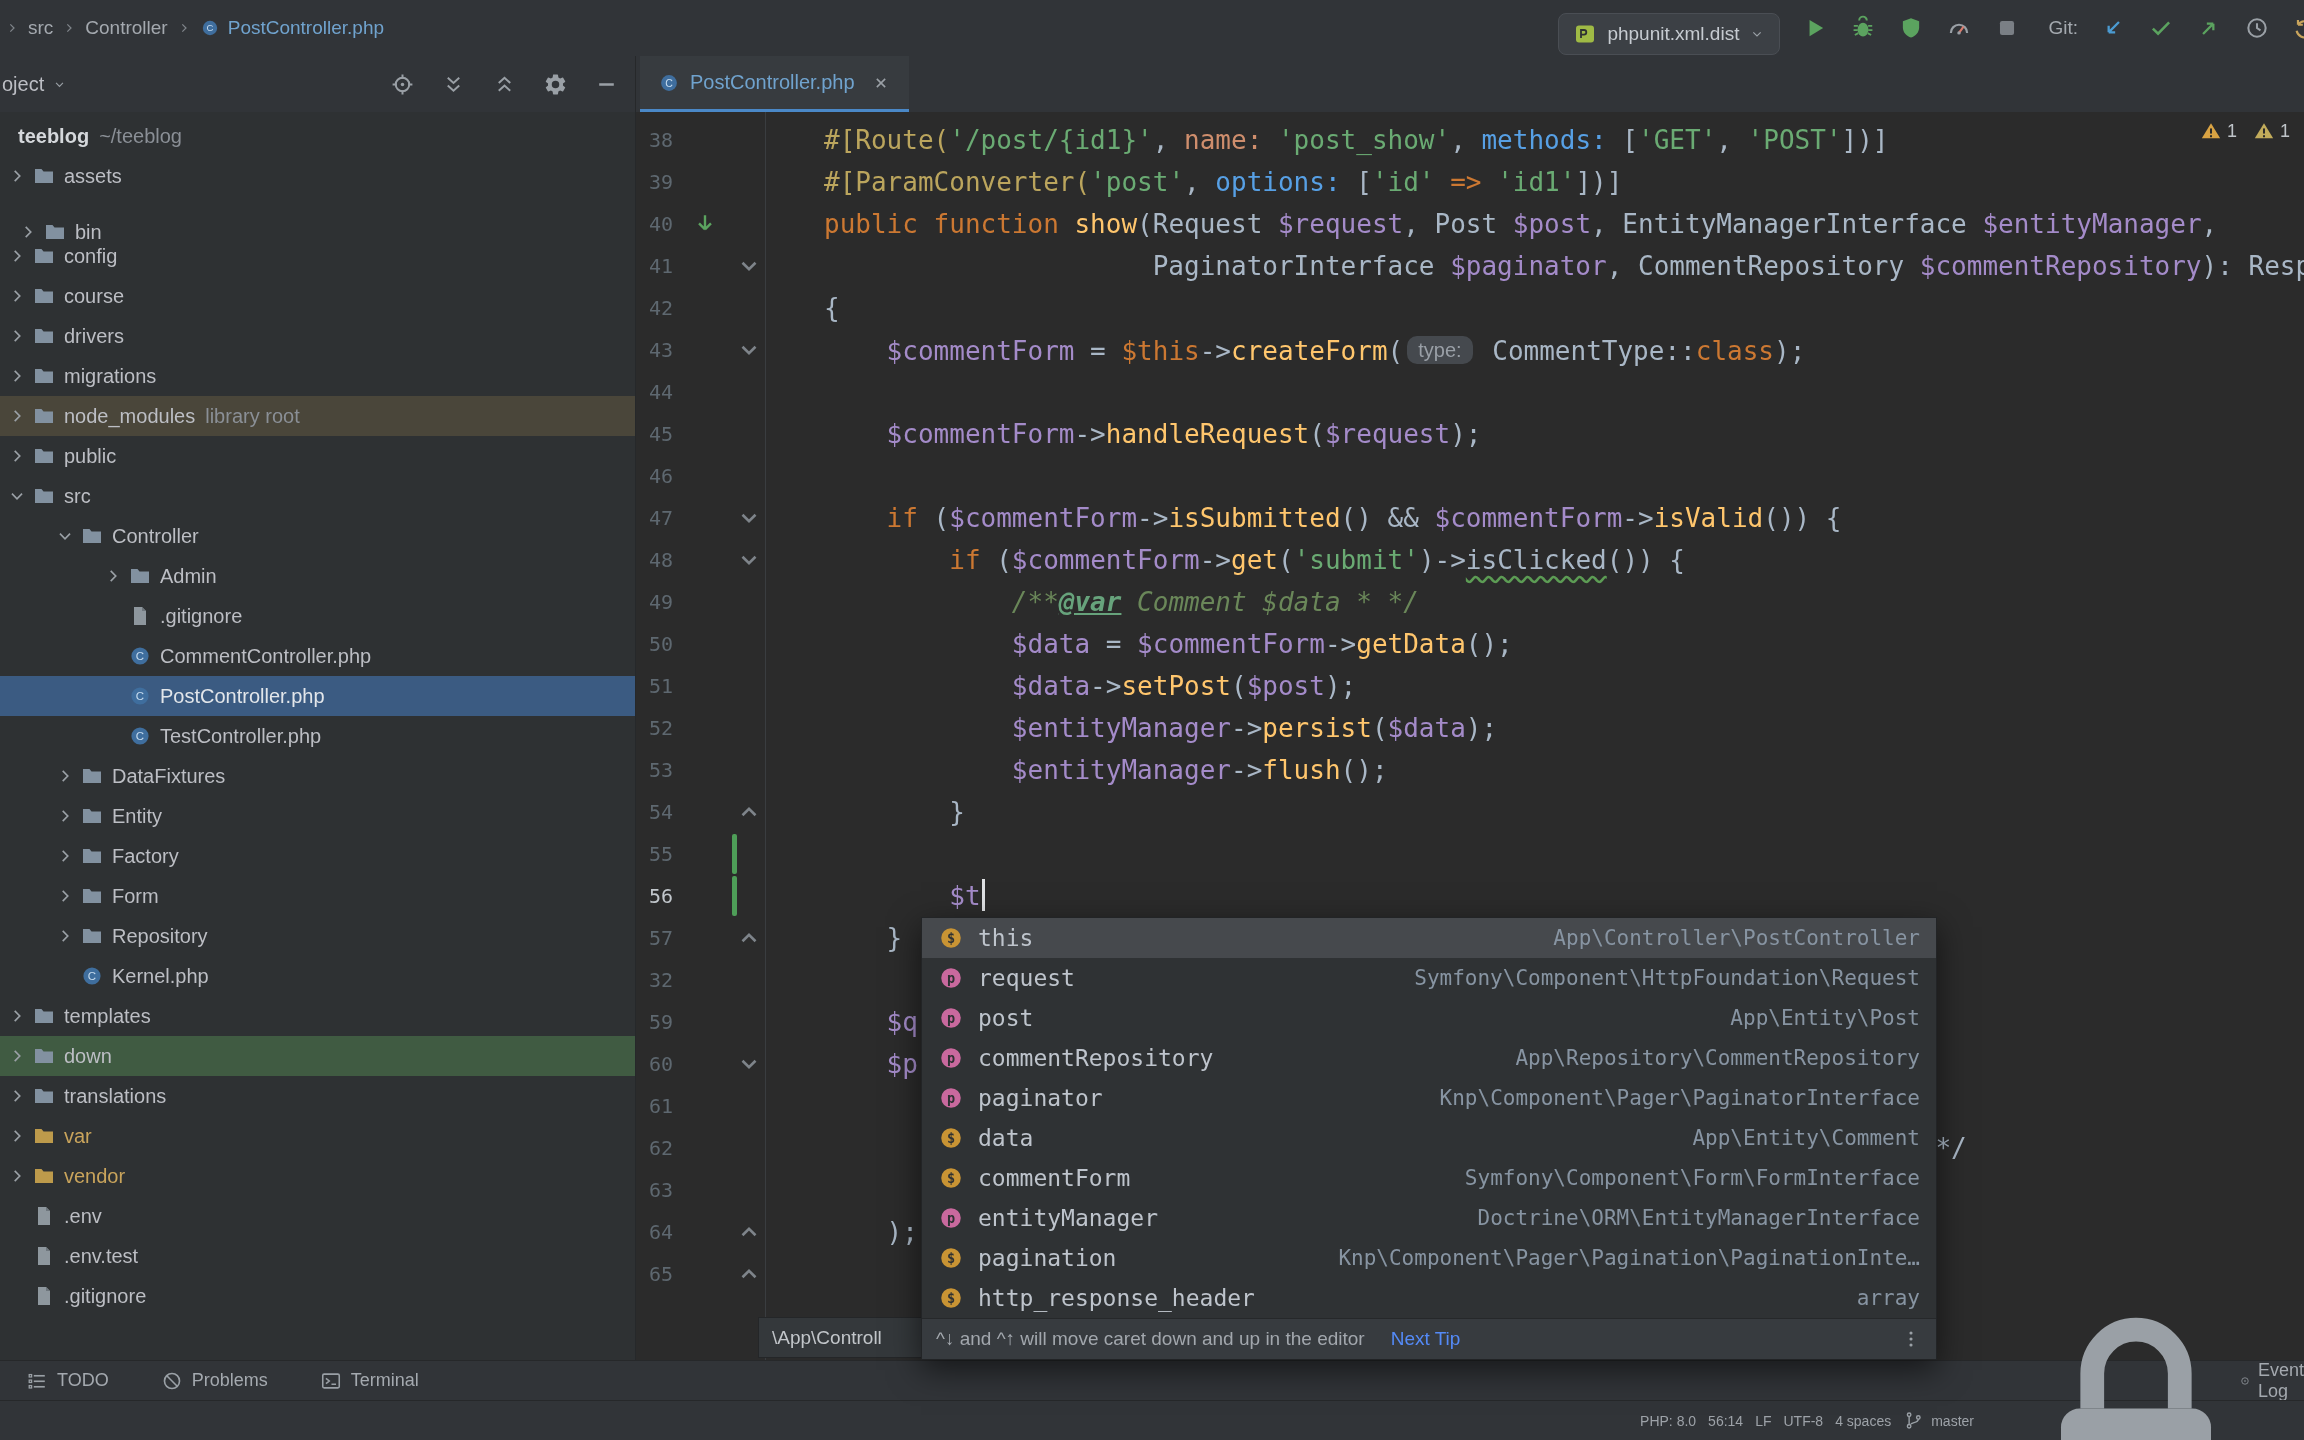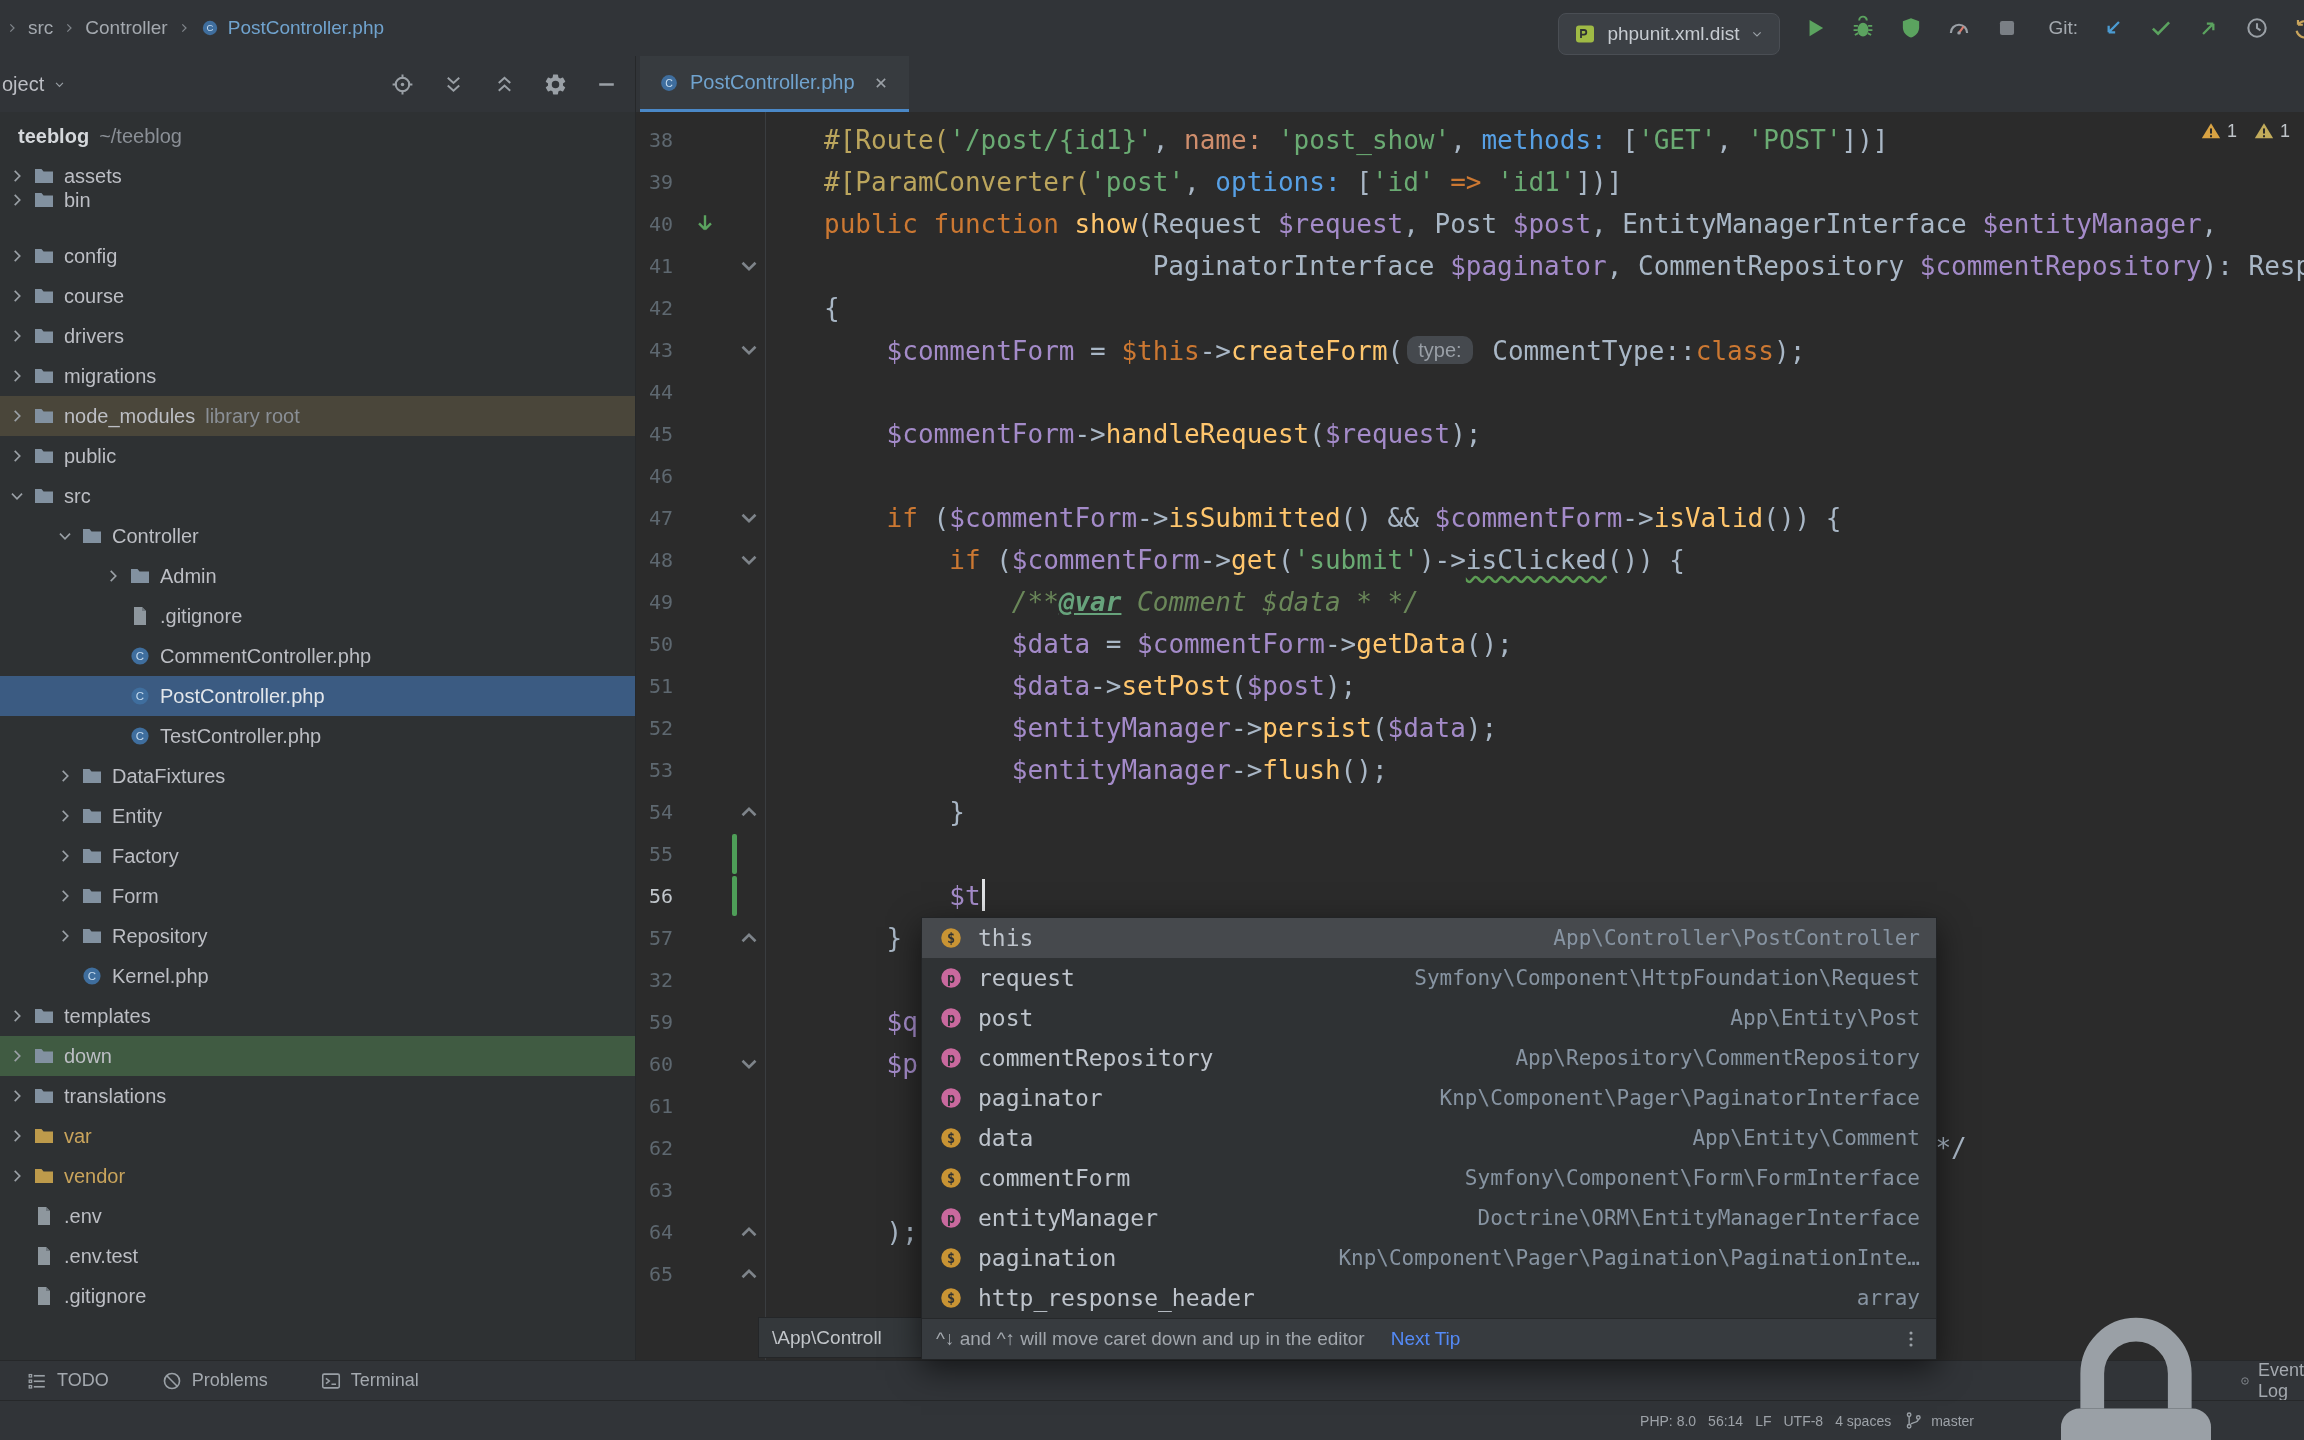--- a/index.html
+++ b/index.html
@@ -262,21 +262,21 @@
       </div>
       <div class="tree-row" style="top: 44px; padding-left: 6px;">
         <span class="tree-chevron"><svg viewBox="0 0 24 24">
             <path d="M9.5 6.5L15 12l-5.5 5.5" stroke="#9AA0A6" stroke-width="1.8" fill="none"></path>
           </svg></span>
         <span class="tree-icon"><svg viewBox="0 0 24 24">
             <path d="M3 5h6.5l2 2.5H21v11.5H3z" fill="#8291A0"></path>
           </svg></span>
         <span class="tree-label">assets</span>
       </div>
-      <div class="tree-row" style="top: 68px; padding-left: 6px;">
+      <div class="tree-row" style="top: 100px; padding-left: 17px;">
         <span class="tree-chevron"><svg viewBox="0 0 24 24">
             <path d="M9.5 6.5L15 12l-5.5 5.5" stroke="#9AA0A6" stroke-width="1.8" fill="none"></path>
           </svg></span>
         <span class="tree-icon"><svg viewBox="0 0 24 24">
             <path d="M3 5h6.5l2 2.5H21v11.5H3z" fill="#8291A0"></path>
           </svg></span>
         <span class="tree-label">bin</span>
       </div>
       <div class="tree-row" style="top: 124px; padding-left: 6px;">
         <span class="tree-chevron"><svg viewBox="0 0 24 24">

